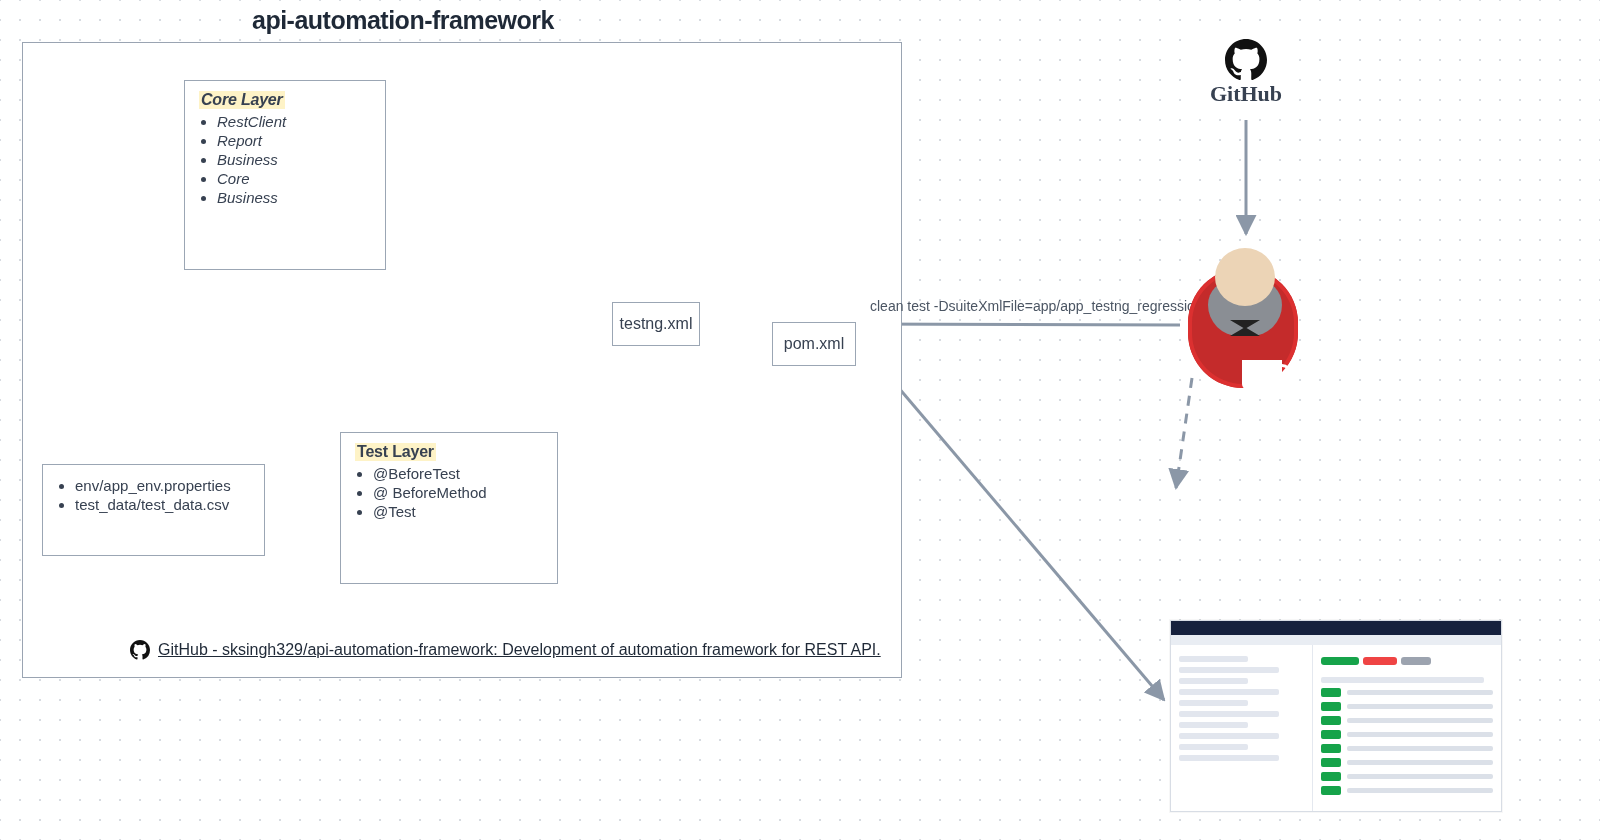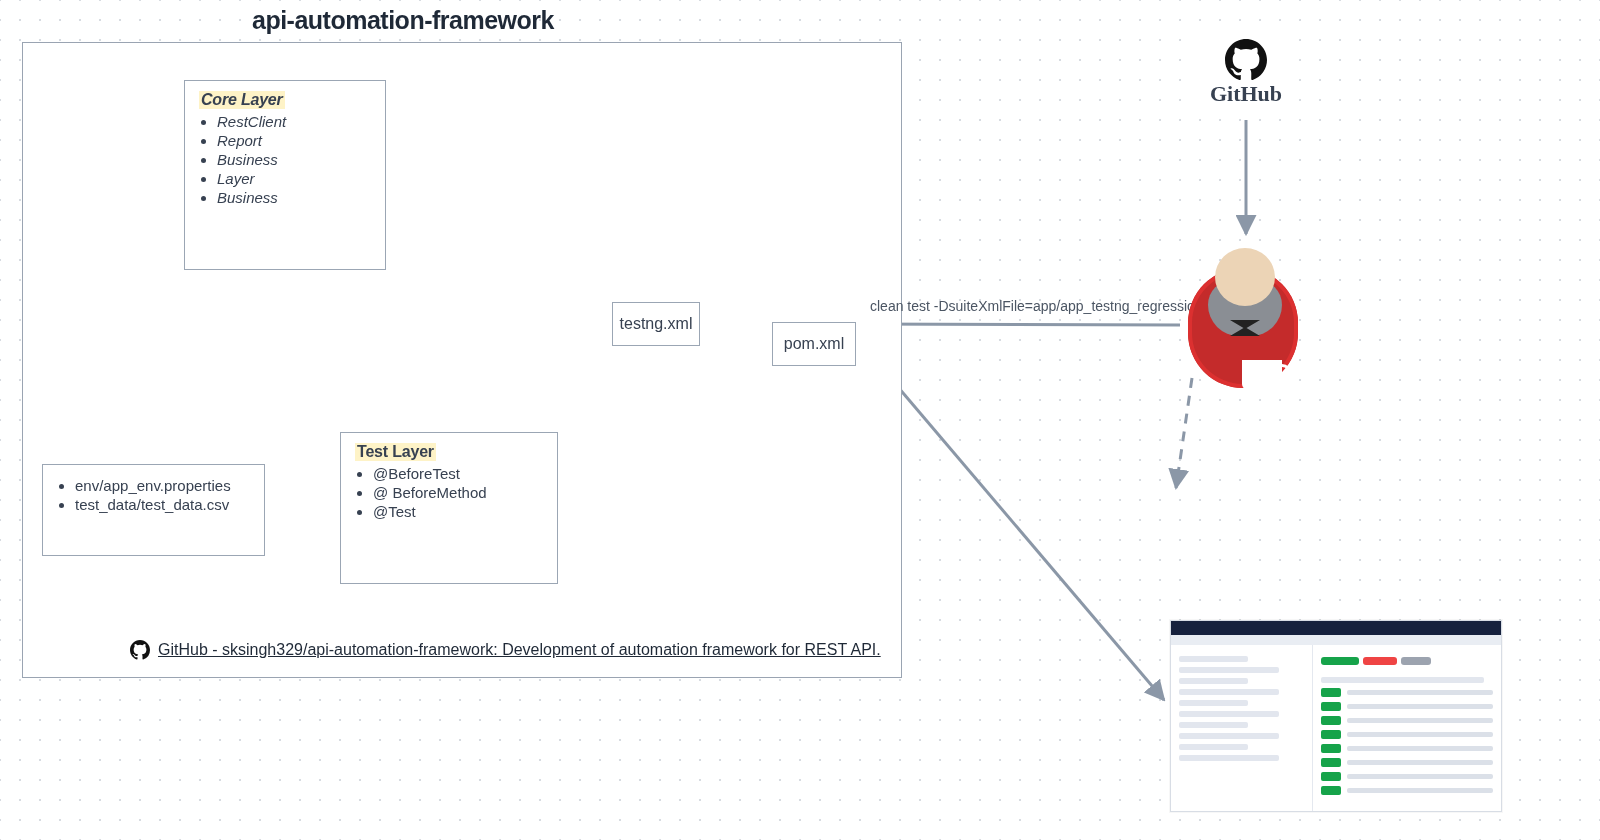--- a/index.html
+++ b/index.html
@@ -149,21 +149,21 @@
   <div class="framework-title">api-automation-framework</div>
 
   <div class="framework-box"></div>
 
   <div class="node" style="left:184px;top:80px;width:174px;height:166px;font-style:italic;">
     <span class="title">Core Layer</span>
     <ul>
       <li>RestClient</li>
       <li>Report</li>
       <li>Business</li>
-      <li>Layer</li>
+      <li>Core</li>
       <li>Business</li>
     </ul>
   </div>
 
 
   <div class="node" style="left:340px;top:432px;width:190px;height:128px;">
     <span class="title">Test Layer</span>
     <ul>
       <li>@BeforeTest</li>
       <li>@ BeforeMethod</li>

